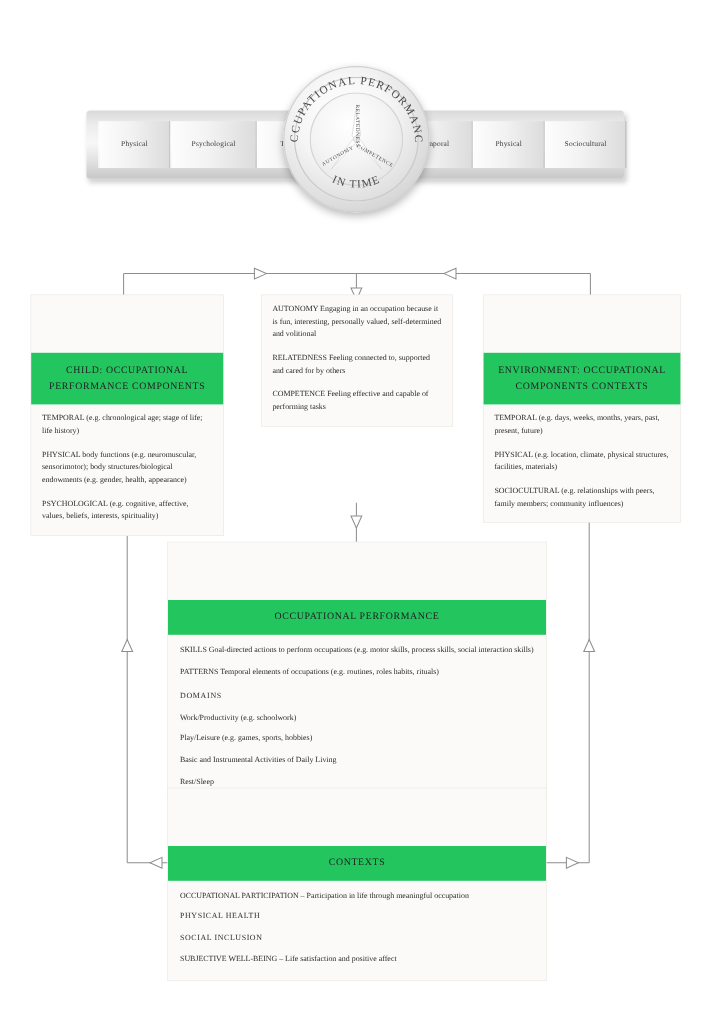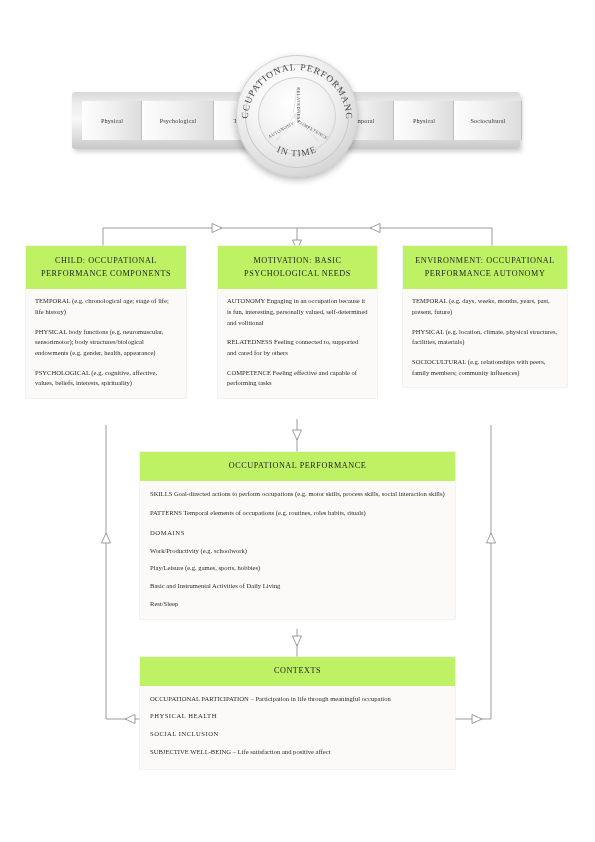--- a/index.html
+++ b/index.html
@@ -52,25 +52,26 @@
     box-shadow:inset 0 0 0 1px #d4d4d4;
   }
   .emblem svg{position:absolute;left:0;top:0;}
   .arcText{font-family:"Liberation Serif",serif;font-size:9.4px;letter-spacing:1.1px;fill:#4a4a4a;}
   .arcTextB{font-family:"Liberation Serif",serif;font-size:9.4px;letter-spacing:1.1px;fill:#4a4a4a;}
   .spokeText{font-family:"Liberation Serif",serif;font-size:4.4px;letter-spacing:.5px;fill:#4d4d4d;}
 
   
   .box{position:absolute;background:#fbfaf8;box-shadow:0 0 0 .6px #eceae6;}
   .box .hd{
-    background:#bef264;
+    background:#22c55e;
     text-align:center;
     font-size:8.2px;letter-spacing:.55px;
     padding:9px 6px 9px 6px;line-height:1.55;
     color:#232323;
+    margin-top:48px;
   }
   .box .bd{padding:7px 9px 9px 9px;}
   .box .bd p{margin:0 0 9px 0;font-size:6.6px;line-height:1.62;color:#2b2b2b;}
   .box .bd p:last-child{margin-bottom:0;}
   .wide .hd{font-size:8.2px;padding:8px 6px;}
   .wide .bd p{font-size:6.6px;}
 
   
   .lines{position:absolute;left:0;top:0;width:595px;height:842px;pointer-events:none;}
   .ln{stroke:#8d8d8d;stroke-width:.85px;fill:none;}
@@ -165,30 +166,29 @@
   <div class="box" style="left:26px;top:246px;width:160px;">
     <div class="hd">CHILD: OCCUPATIONAL PERFORMANCE COMPONENTS</div>
     <div class="bd">
       <p>TEMPORAL (e.g. chronological age; stage of life; life history)</p>
       <p>PHYSICAL body functions (e.g. neuromuscular, sensorimotor); body structures/biological endowments (e.g. gender, health, appearance)</p>
       <p>PSYCHOLOGICAL (e.g. cognitive, affective, values, beliefs, interests, spirituality)</p>
     </div>
   </div>
 
   <div class="box" style="left:218px;top:246px;width:159px;">
-    <div class="hd">MOTIVATION: BASIC PSYCHOLOGICAL NEEDS</div>
     <div class="bd">
       <p>AUTONOMY Engaging in an occupation because it is fun, interesting, personally valued, self-determined and volitional</p>
       <p>RELATEDNESS Feeling connected to, supported and cared for by others</p>
       <p>COMPETENCE Feeling effective and capable of performing tasks</p>
     </div>
   </div>
 
   <div class="box" style="left:403px;top:246px;width:164px;">
-    <div class="hd">ENVIRONMENT: OCCUPATIONAL PERFORMANCE AUTONOMY</div>
+    <div class="hd">ENVIRONMENT: OCCUPATIONAL COMPONENTS CONTEXTS</div>
     <div class="bd">
       <p>TEMPORAL (e.g. days, weeks, months, years, past, present, future)</p>
       <p>PHYSICAL (e.g. location, climate, physical structures, facilities, materials)</p>
       <p>SOCIOCULTURAL (e.g. relationships with peers, family members; community influences)</p>
     </div>
   </div>
 
   <div class="box wide" style="left:140px;top:452px;width:315px;">
     <div class="hd">OCCUPATIONAL PERFORMANCE</div>
     <div class="bd" style="padding:8px 10px 10px 10px;">

